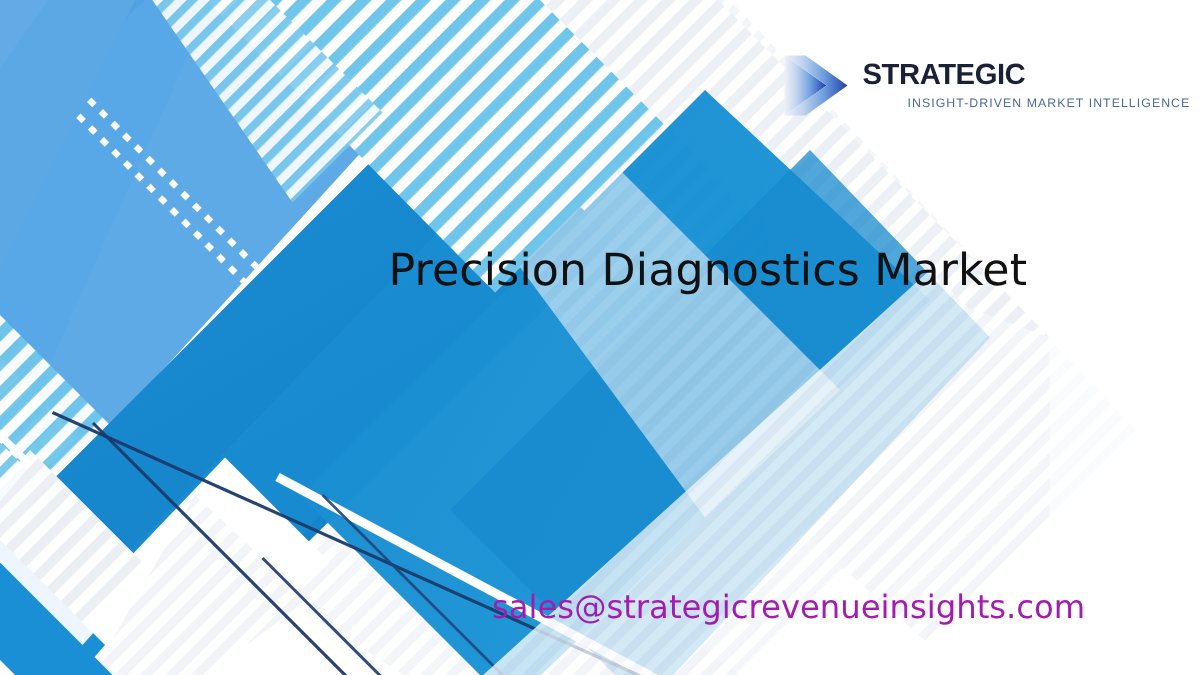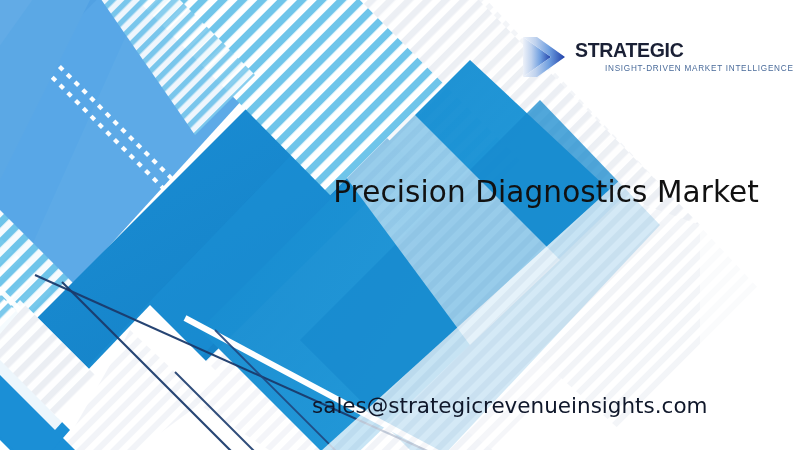--- a/index.html
+++ b/index.html
@@ -68,41 +68,40 @@
     letter-spacing: 0.72px;
     white-space: nowrap;
     margin-top: 3px;
     padding-left: 30px;
   }
 
   
   #title {
     position: absolute;
     left: 259px;
-    top: 172px;
+    top: 160px;
     width: 500px;
     font-family: "DejaVu Sans", sans-serif;
     font-size: 29.5px;
     line-height: 40px;
     color: #111111;
     letter-spacing: 0.1px;
     white-space: nowrap;
-    text-align: right;
   }
 
   
   #email {
     position: absolute;
-    left: 312px;
+    left: 328px;
     top: 392px;
     width: 430px;
     font-family: "DejaVu Sans", sans-serif;
     font-size: 21.5px;
     line-height: 28px;
-    color: #0f172a;
+    color: #a21caf;
     white-space: nowrap;
   }
 </style>
 </head>
 <body>
 
 <div id="slide">
 
   <svg id="bg-art" viewBox="0 0 800 450" width="800" height="450" xmlns="http://www.w3.org/2000/svg">
     <defs>

